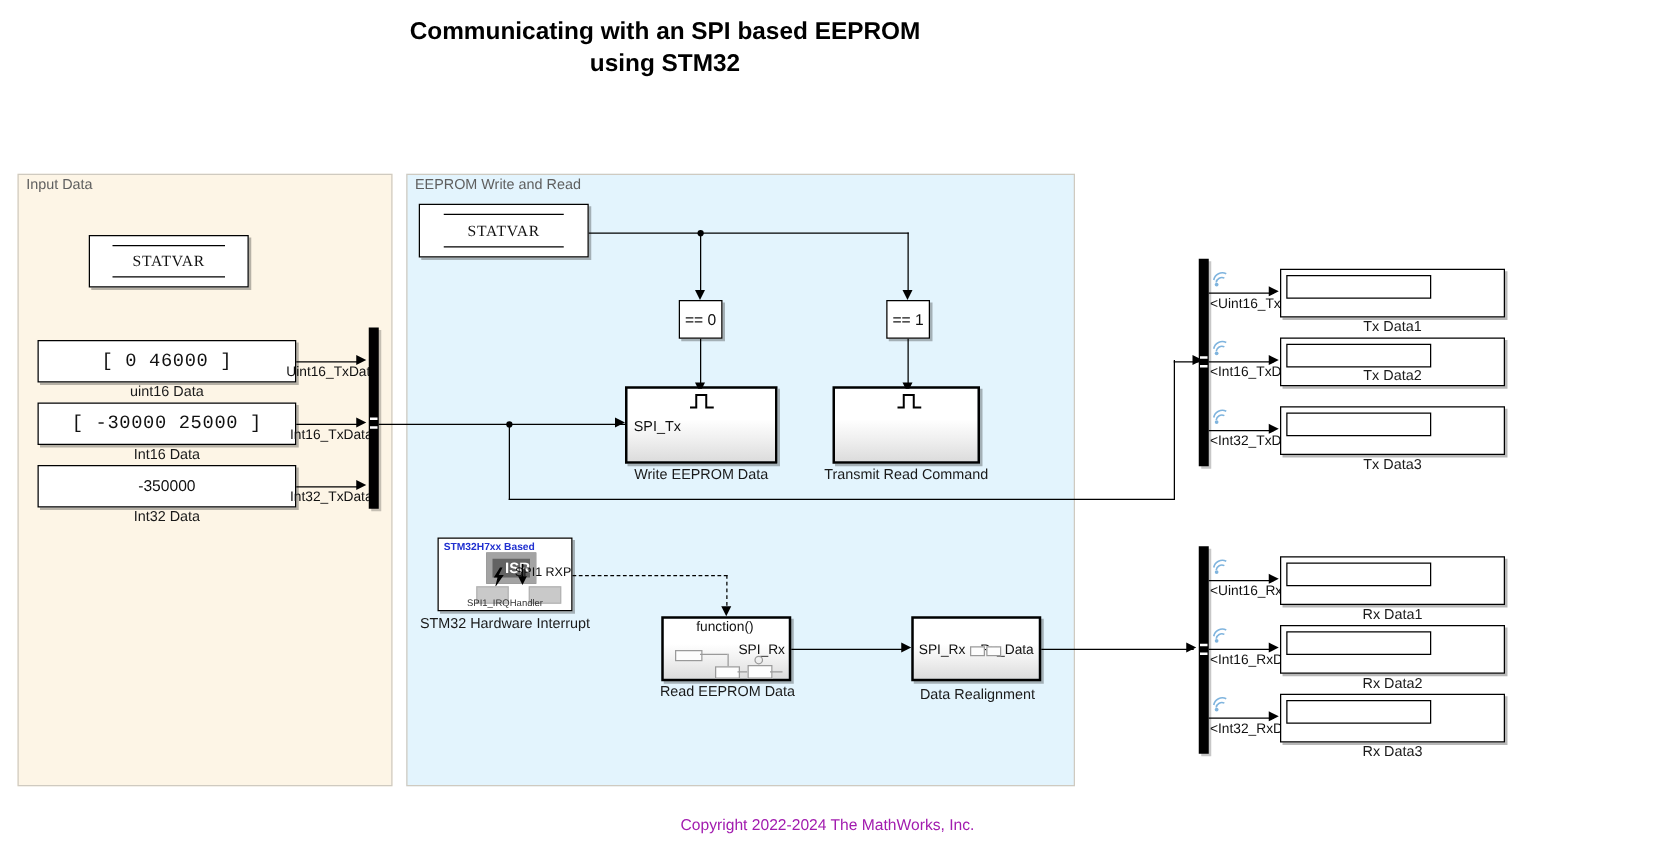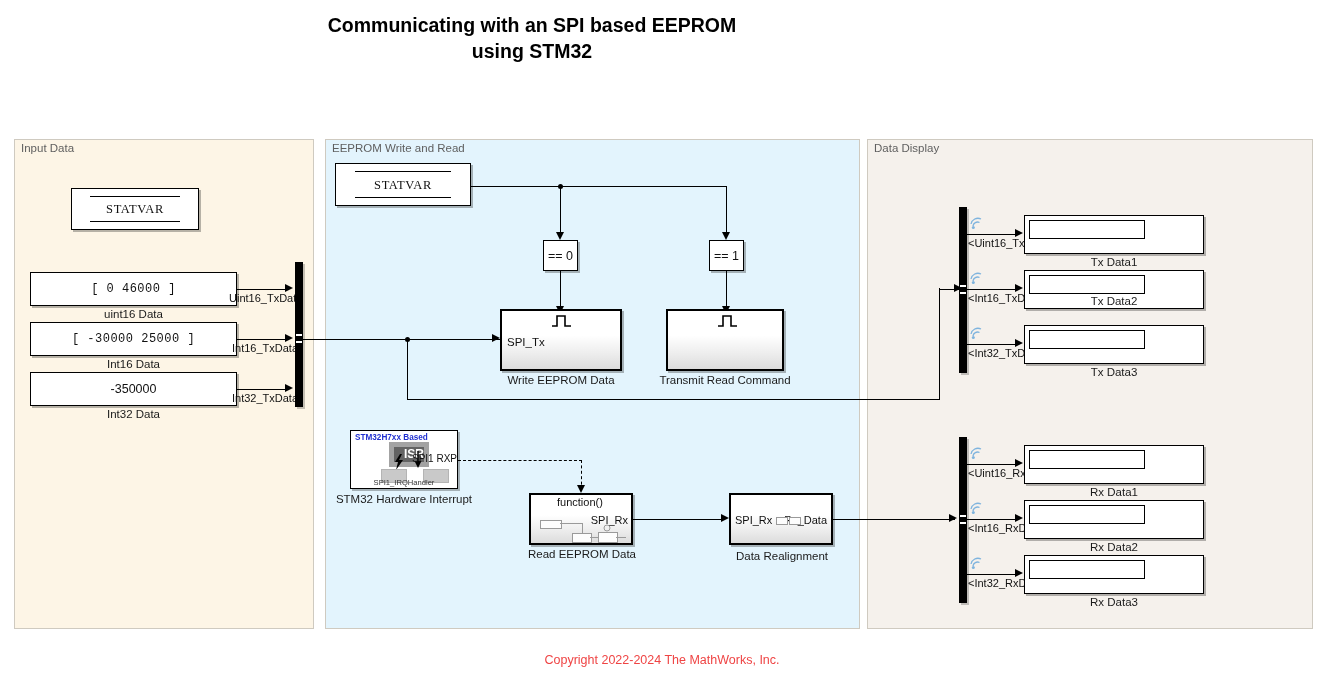--- a/index.html
+++ b/index.html
@@ -32,21 +32,21 @@
     color: #000;
     white-space: pre-line;
   }
   .copyright {
     position: absolute;
     left: 0;
     top: 653px;
     width: 1324px;
     text-align: center;
     font-size: 12.5px;
-    color: #ef4444;
+    color: #a21caf;
   }
   
   .panel {
     position: absolute;
     border: 1px solid #cfcac0;
     box-sizing: border-box;
   }
   .panel-title {
     position: absolute;
     top: 2px;
@@ -79,21 +79,21 @@
     position: absolute;
     left: 0; right: 0;
     top: 50%;
     transform: translateY(-50%);
     text-align: center;
     font-size: 12.5px;
     color: #111;
   }
   .mono-val {
     font-family: "Liberation Mono", monospace;
-    font-size: 12px;
+    font-size: 15px;
     letter-spacing: .5px;
   }
   
   .statvar-txt {
     position: absolute;
     left: 0; right: 0;
     top: 50%;
     transform: translateY(-50%);
     text-align: center;
     font-family: "Liberation Serif", serif;
@@ -258,23 +258,20 @@
 using STM32</div>
 
   <div class="panel" style="left:14px; top:139px; width:300px; height:490px; background:#FDF5E6;">
     <div class="panel-title">Input Data</div>
   </div>
 
   <div class="panel" style="left:325px; top:139px; width:535px; height:490px; background:#E3F4FD;">
     <div class="panel-title">EEPROM Write and Read</div>
   </div>
 
-  <div class="panel" style="left:867px; top:139px; width:446px; height:490px; background:#F5F1EC;">
-    <div class="panel-title">Data Display</div>
-  </div>
 
   <div class="blk" style="left:71px; top:188px; width:128px; height:42px;">
     <div class="statvar-rule" style="top:7px;"></div>
     <div class="statvar-txt">STATVAR</div>
     <div class="statvar-rule" style="bottom:7px;"></div>
   </div>
 
   <div class="blk" style="left:30px; top:272px; width:207px; height:34px;">
     <div class="const-val mono-val">[ 0  46000 ]</div>
   </div>

